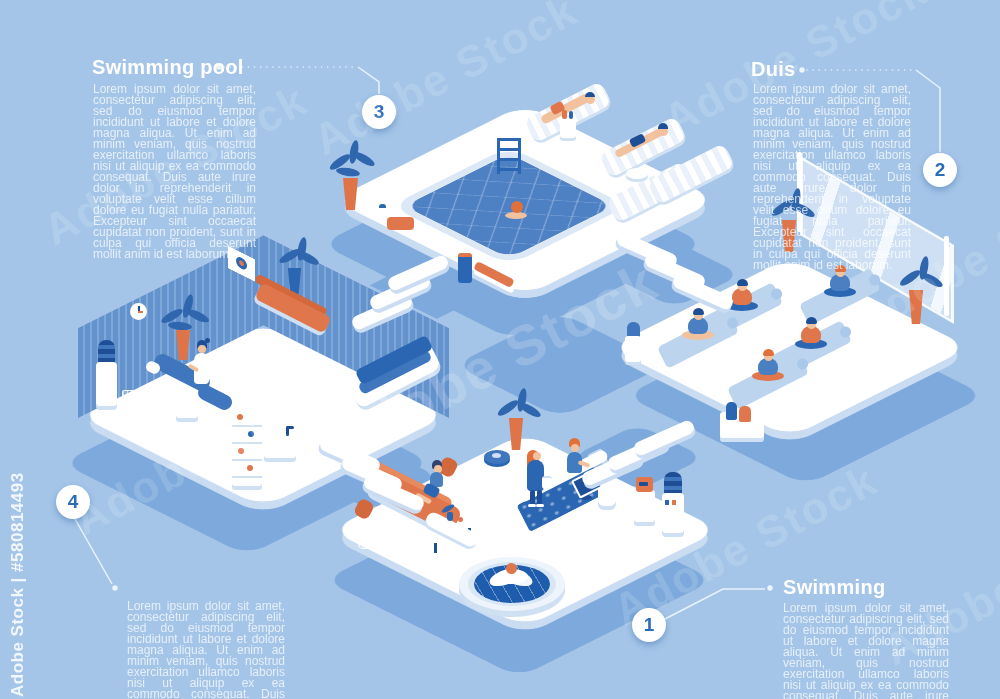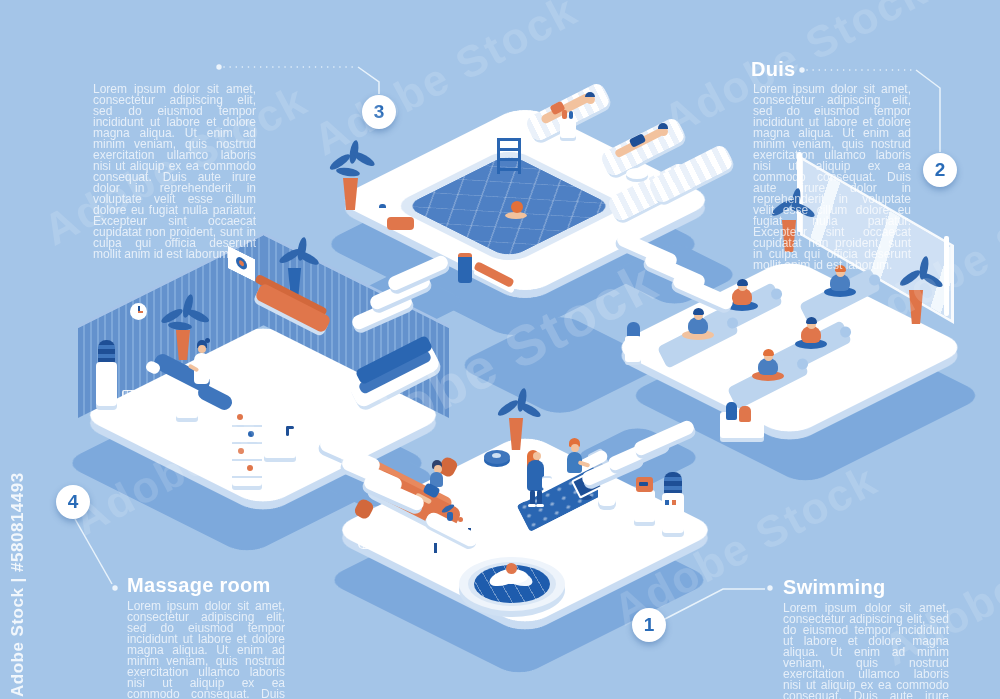--- a/index.html
+++ b/index.html
@@ -354,28 +354,28 @@
     </g>
     <g fill="rgba(240,247,253,.95)">
       <circle cx="219" cy="67" r="2.7"></circle>
       <circle cx="802" cy="70" r="2.7"></circle>
       <circle cx="115" cy="588" r="2.7"></circle>
       <circle cx="770" cy="588" r="2.7"></circle>
     </g>
   </svg>
 
   <div class="badge" style="left:362px;top:95px;">3</div>
+  <div class="c-title" style="left:92px;top:56px;">Swimming pool</div>
   <div class="c-body" style="left:93px;top:84px;width:163px;">Lorem ipsum dolor sit amet, consectetur adipiscing elit, sed do eiusmod tempor incididunt ut labore et dolore magna aliqua. Ut enim ad minim veniam, quis nostrud exercitation ullamco laboris nisi ut aliquip ex ea commodo consequat. Duis aute irure dolor in reprehenderit in voluptate velit esse cillum dolore eu fugiat nulla pariatur. Excepteur sint occaecat cupidatat non proident, sunt in culpa qui officia deserunt mollit anim id est laborum.</div>
 
   <div class="badge" style="left:923px;top:153px;">2</div>
   <div class="c-title" style="left:751px;top:58px;">Duis</div>
   <div class="c-body" style="left:753px;top:84px;width:158px;">Lorem ipsum dolor sit amet, consectetur adipiscing elit, sed do eiusmod tempor incididunt ut labore et dolore magna aliqua. Ut enim ad minim veniam, quis nostrud exercitation ullamco laboris nisi ut aliquip ex ea commodo consequat. Duis aute irure dolor in reprehenderit in voluptate velit esse cillum dolore eu fugiat nulla pariatur. Excepteur sint occaecat cupidatat non proident, sunt in culpa qui officia deserunt mollit anim id est laborum.</div>
 
   <div class="badge" style="left:56px;top:485px;">4</div>
-  <div class="c-title" style="left:127px;top:574px;">Massage room</div>
   <div class="c-body" style="left:127px;top:601px;width:158px;">Lorem ipsum dolor sit amet, consectetur adipiscing elit, sed do eiusmod tempor incididunt ut labore et dolore magna aliqua. Ut enim ad minim veniam, quis nostrud exercitation ullamco laboris nisi ut aliquip ex ea commodo consequat. Duis aute irure dolor in reprehenderit in voluptate velit esse cillum dolore eu fugiat nulla pariatur. Excepteur sint occaecat cupidatat non proident, sunt in culpa qui officia deserunt mollit anim id est laborum.</div>
 
   <div class="badge" style="left:632px;top:608px;">1</div>
   <div class="c-title" style="left:783px;top:576px;">Swimming</div>
   <div class="c-body" style="left:783px;top:603px;width:166px;">Lorem ipsum dolor sit amet, consectetur adipiscing elit, sed do eiusmod tempor incididunt ut labore et dolore magna aliqua. Ut enim ad minim veniam, quis nostrud exercitation ullamco laboris nisi ut aliquip ex ea commodo consequat. Duis aute irure dolor in reprehenderit in voluptate velit esse cillum dolore eu fugiat nulla pariatur. Excepteur sint occaecat cupidatat non proident, sunt in culpa qui officia deserunt mollit anim id est laborum.</div>
 
   <div class="wm" style="left:30px;top:140px;">Adobe Stock</div>
   <div class="wm" style="left:300px;top:50px;">Adobe Stock</div>
   <div class="wm" style="left:650px;top:30px;">Adobe Stock</div>
   <div class="wm" style="left:840px;top:230px;">Adobe Stock</div>

